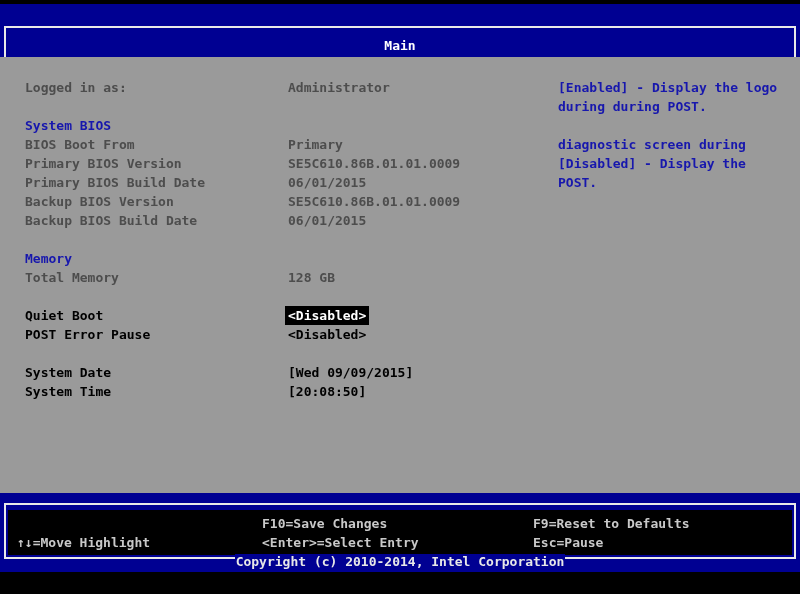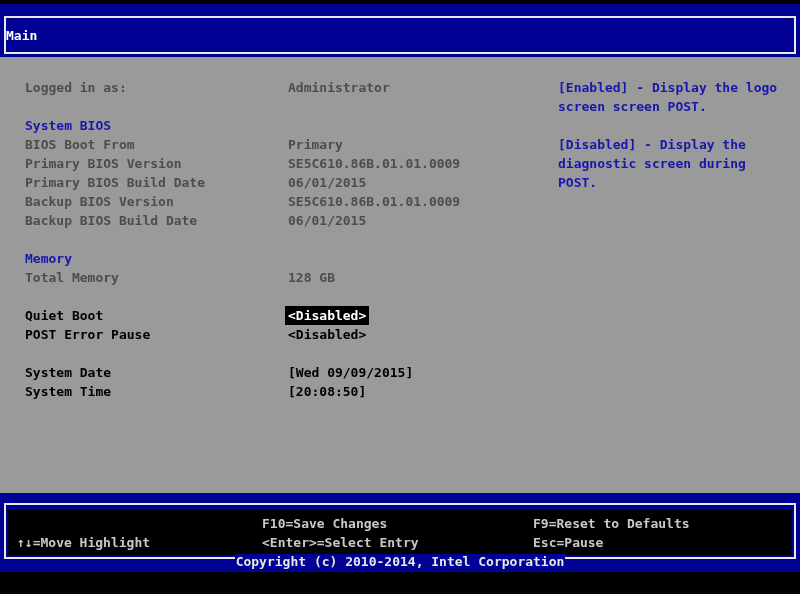--- a/index.html
+++ b/index.html
@@ -2,22 +2,22 @@
 <html style="--header-blue: #000092; --content-gray: #9a9a9a; --text-dim: #4d4d4d; --accent-blue: #1717ad; --border-white: #e8e8e8; --highlight-bg: #000000; --highlight-fg: #ffffff; --key-text: #c9c9c9; --copy-text: #e8e8e8;"><head>
 <meta charset="utf-8">
 <style>
   * { margin:0; padding:0; box-sizing:border-box; }
   html,body { background:#000; }
   body { font-family:"DejaVu Sans Mono","Liberation Mono",monospace; font-weight:700; }
   .screen { position:relative; width:800px; height:594px; background:#000; overflow:hidden; }
 
   
   .header { position:absolute; top:4px; left:0; width:800px; height:53px; background:var(--header-blue); }
-  .header-box { position:absolute; left:4px; right:4px; top:12px; height:38px;
-                border:2px solid var(--border-white); display:flex; align-items:center; }
+  .header-box { position:absolute; left:4px; right:4px; top:22px; height:38px;
+                border:2px solid var(--border-white); display:flex; align-items:center; justify-content:center; }
   .title { color:#fff; font-size:13px; white-space:pre; }
 
   
   .content { position:absolute; top:57px; left:0; width:800px; height:436px; background:var(--content-gray); }
   .rows { position:absolute; top:21px; left:0; right:0; }
   .row { position:relative; height:19px; line-height:19px; font-size:13px; }
   .row .label { position:absolute; left:25px; white-space:pre; }
   .row .value { position:absolute; left:288px; white-space:pre; }
   .dim { color:var(--text-dim); }
   .active { color:#000; }
@@ -100,24 +100,24 @@
           <span class="label active">System Date</span>
           <span class="value active">[Wed 09/09/2015]</span>
         </div>
         <div class="row">
           <span class="label active">System Time</span>
           <span class="value active">[20:08:50]</span>
         </div>
       </div>
     <div class="help" id="help">
         <div class="help-line">[Enabled] - Display the logo</div>
-        <div class="help-line">screen screen POST.</div>
+        <div class="help-line">during during POST.</div>
         <div class="help-line"></div>
+        <div class="help-line">diagnostic screen during</div>
         <div class="help-line">[Disabled] - Display the</div>
-        <div class="help-line">diagnostic screen during</div>
         <div class="help-line">POST.</div>
       </div>
   </div>
 
   <div class="footer">
     <div class="footer-box">
       <div class="keystrip" id="keystrip">
           <div class="keyrow">
             <span class="c1"></span>
             <span class="c2">F10=Save Changes</span>

